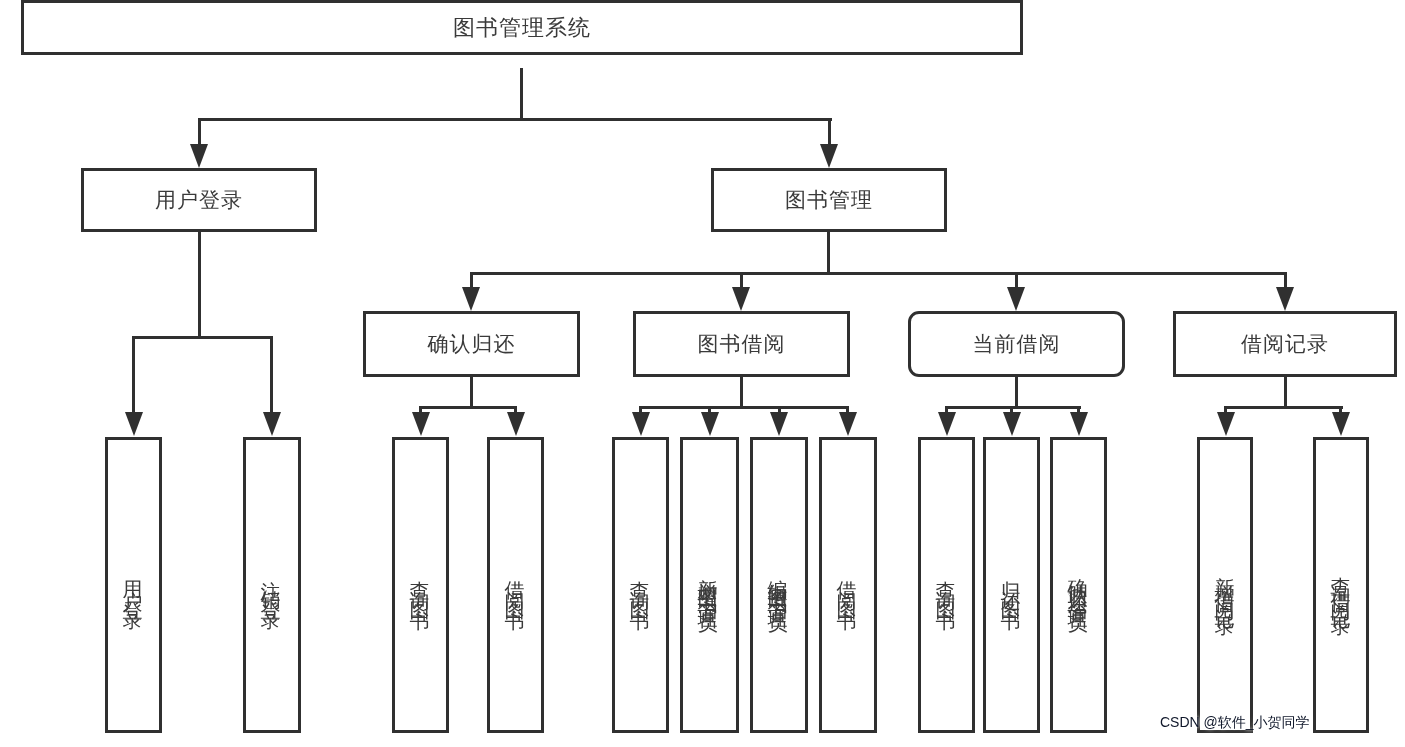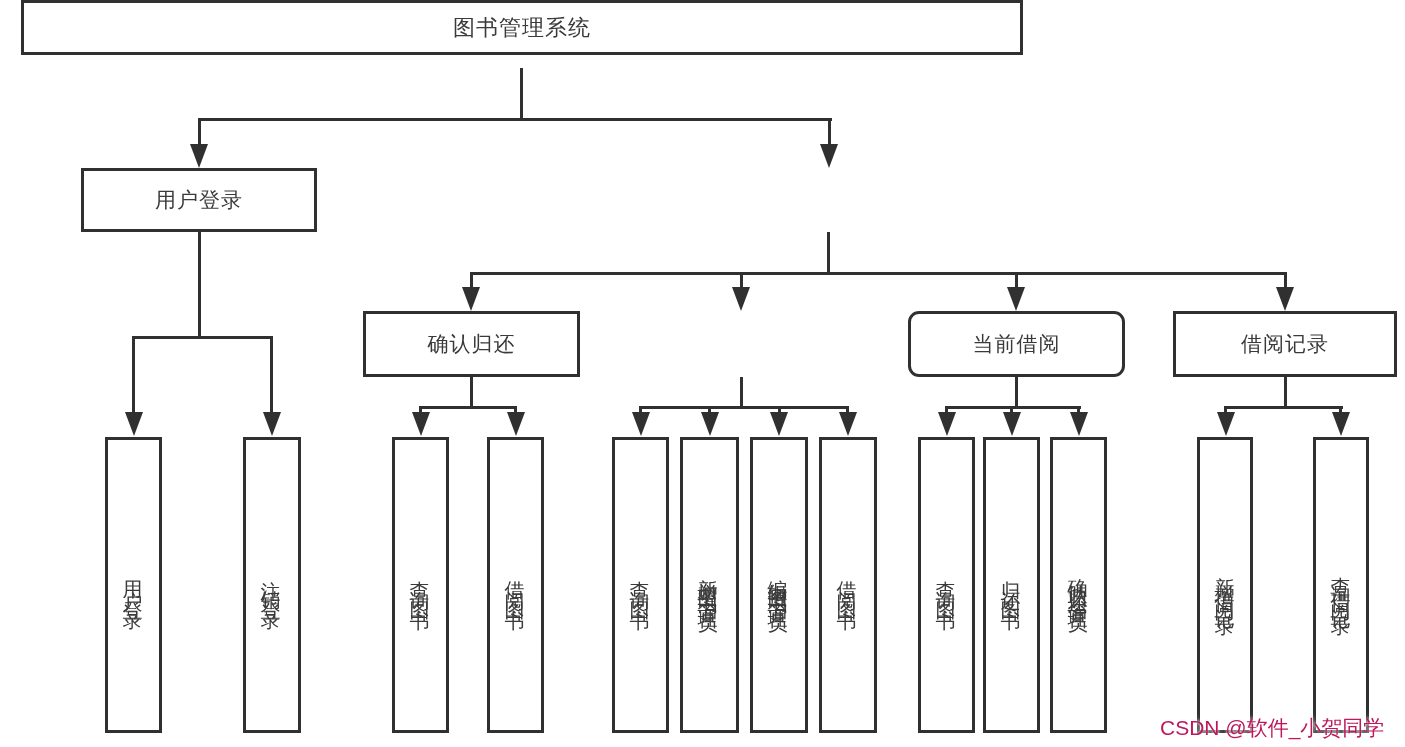--- a/index.html
+++ b/index.html
@@ -43,62 +43,64 @@
   .hline{position:absolute;height:3px;background:var(--line);}
   .ahead{
     position:absolute;width:0;height:0;
     border-left:9px solid transparent;
     border-right:9px solid transparent;
     border-top:24px solid var(--line);
   }
   .watermark{
     position:absolute;
     left:1160px;top:714px;
-    font-size:21px;
-    color:#be185d;
+    font-size:14px;
+    color:#0f172a;
     text-shadow:0 0 3px #ffffff,0 0 6px #ffffff;
     white-space:nowrap;
     z-index:5;
   }
 </style>
 </head>
 <body>
 
 <div class="stage">
 
   <div class="box h root" style="left:21px;top:0;width:1002px;height:55px;">图书管理系统</div>
 
   <div class="vline" style="left:520px;top:68px;height:50px;"></div>
   <div class="hline" style="left:198px;top:118px;width:634px;"></div>
   <div class="vline" style="left:198px;top:118px;height:28px;"></div>
   <div class="ahead" style="left:190px;top:144px;"></div>
   <div class="vline" style="left:828px;top:118px;height:28px;"></div>
   <div class="ahead" style="left:820px;top:144px;"></div>
 
   <div class="box h" style="left:81px;top:168px;width:236px;height:64px;">用户登录</div>
+  <div class="box h" style="left:711px;top:168px;width:236px;height:64px;">图书管理</div>
 
   <div class="vline" style="left:198px;top:232px;height:104px;"></div>
   <div class="hline" style="left:132px;top:336px;width:141px;"></div>
   <div class="vline" style="left:132px;top:336px;height:78px;"></div>
   <div class="ahead" style="left:125px;top:412px;"></div>
   <div class="vline" style="left:270px;top:336px;height:78px;"></div>
   <div class="ahead" style="left:263px;top:412px;"></div>
 
   <div class="vline" style="left:827px;top:232px;height:40px;"></div>
   <div class="hline" style="left:470px;top:272px;width:816px;"></div>
   <div class="vline" style="left:470px;top:272px;height:17px;"></div>
   <div class="ahead" style="left:462px;top:287px;"></div>
   <div class="vline" style="left:740px;top:272px;height:17px;"></div>
   <div class="ahead" style="left:732px;top:287px;"></div>
   <div class="vline" style="left:1015px;top:272px;height:17px;"></div>
   <div class="ahead" style="left:1007px;top:287px;"></div>
   <div class="vline" style="left:1284px;top:272px;height:17px;"></div>
   <div class="ahead" style="left:1276px;top:287px;"></div>
 
   <div class="box h" style="left:363px;top:311px;width:217px;height:66px;">确认归还</div>
+  <div class="box h" style="left:633px;top:311px;width:217px;height:66px;">图书借阅</div>
   <div class="box h" style="left:908px;top:311px;width:217px;height:66px;border-radius:11px;">当前借阅</div>
   <div class="box h" style="left:1173px;top:311px;width:224px;height:66px;">借阅记录</div>
 
   <div class="vline" style="left:470px;top:377px;height:29px;"></div>
   <div class="hline" style="left:419px;top:406px;width:98px;"></div>
   <div class="vline" style="left:419px;top:406px;height:10px;"></div>
   <div class="ahead" style="left:412px;top:412px;"></div>
   <div class="vline" style="left:514px;top:406px;height:10px;"></div>
   <div class="ahead" style="left:507px;top:412px;"></div>
 

